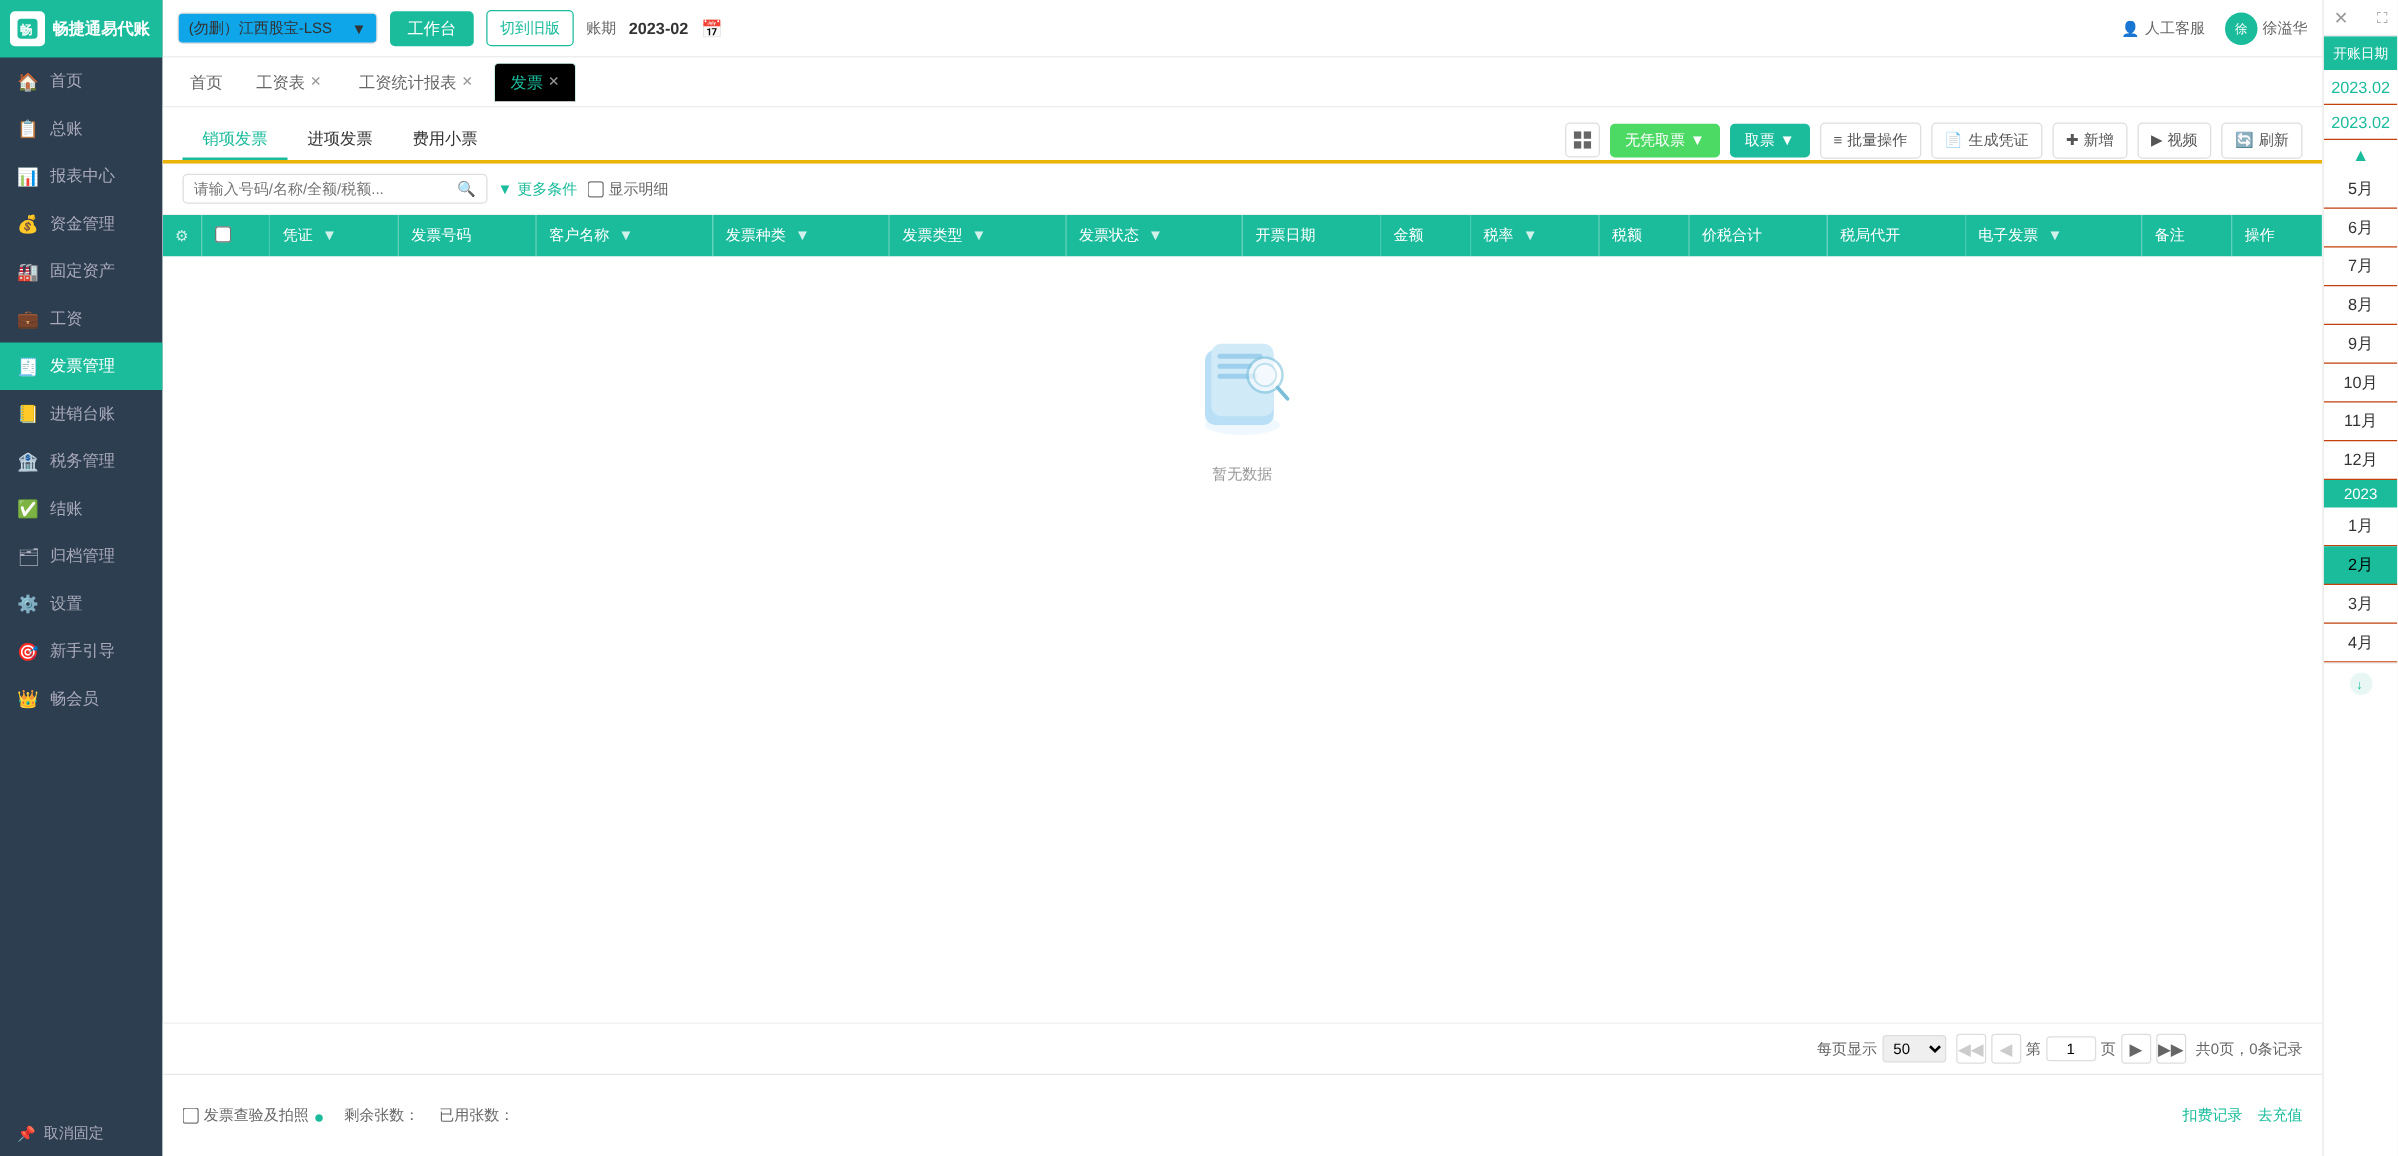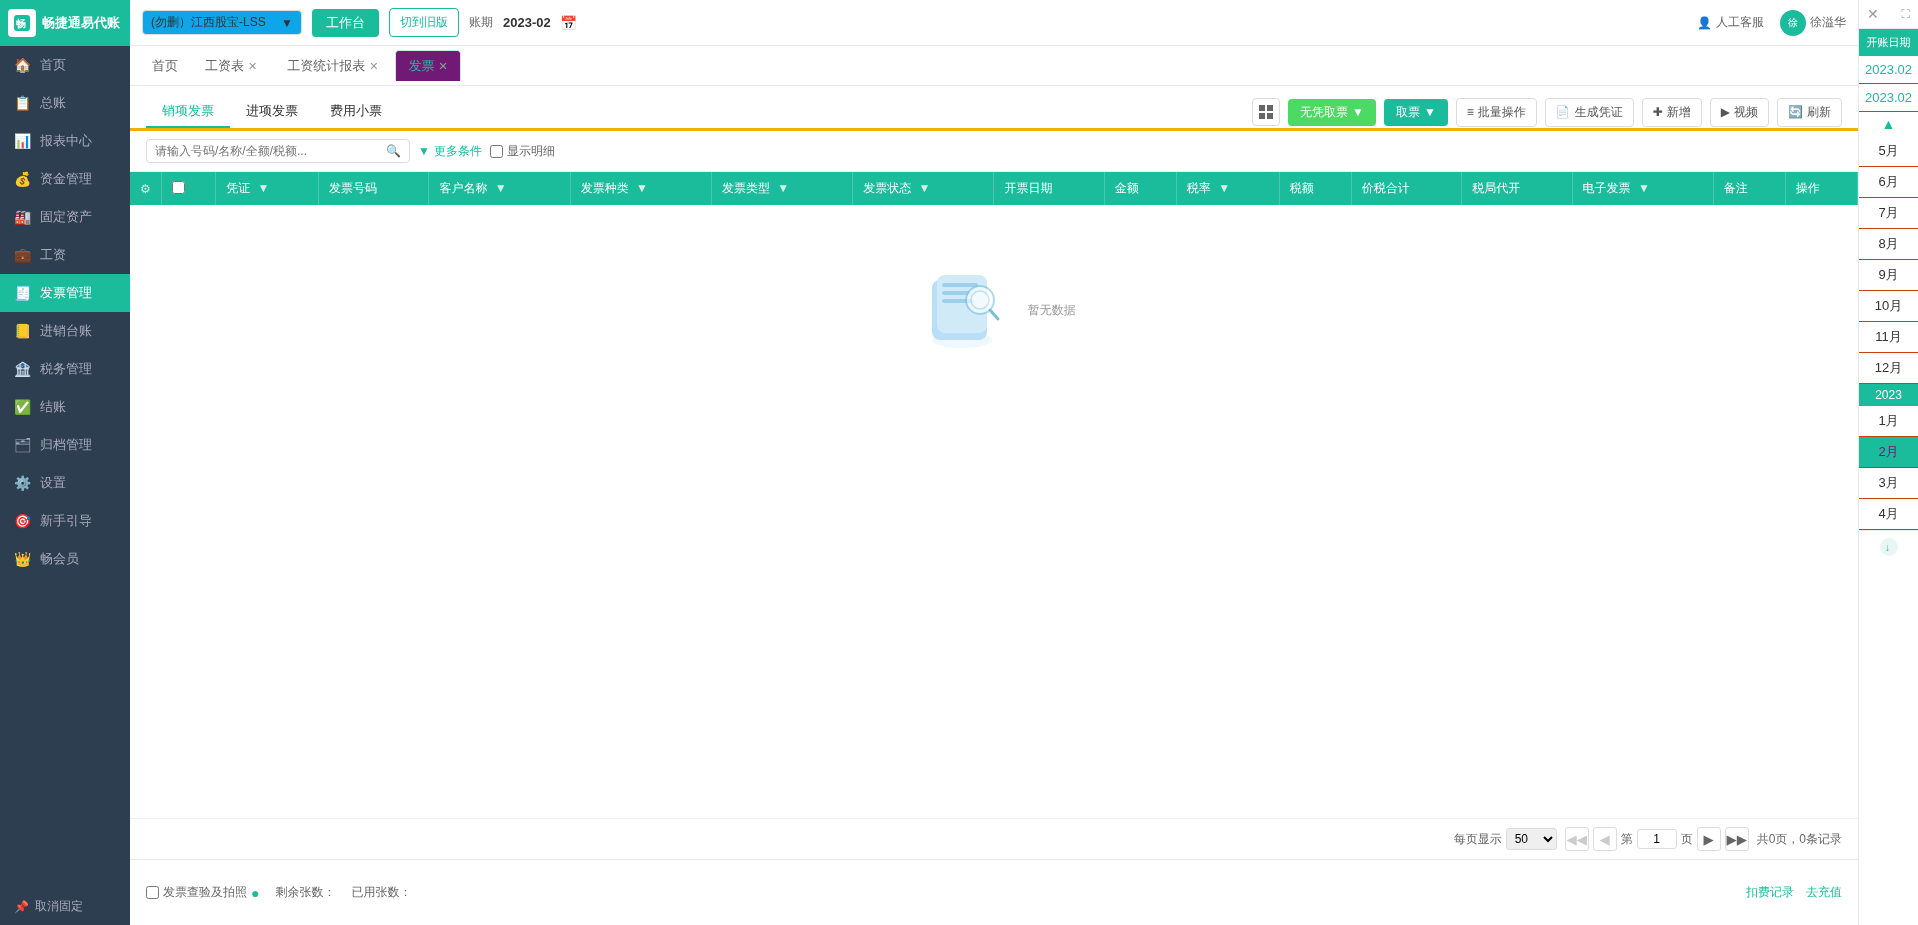--- a/index.html
+++ b/index.html
@@ -25,57 +25,57 @@
     .switch-old-btn { border: 1px solid #1abc9c; color: #1abc9c; background: white; border-radius: 4px; padding: 5px 10px; cursor: pointer; font-size: 12px; }
     .period-label { color: #666; font-size: 12px; }
     .period-value { color: #333; font-size: 13px; font-weight: bold; }
     .header-right { margin-left: auto; display: flex; align-items: center; gap: 16px; }
     .header-right-item { display: flex; align-items: center; gap: 4px; color: #666; cursor: pointer; font-size: 12px; }
     .avatar { width: 26px; height: 26px; background: #1abc9c; border-radius: 50%; display: flex; align-items: center; justify-content: center; color: white; font-size: 10px; }
 
     
     .tab-bar { background: white; height: 40px; display: flex; align-items: center; padding: 0 12px; border-bottom: 1px solid #e8e8e8; flex-shrink: 0; gap: 4px; }
     .tab-item { display: flex; align-items: center; gap: 4px; padding: 6px 12px; border-radius: 4px 4px 0 0; font-size: 13px; cursor: pointer; color: #666; border: 1px solid transparent; border-bottom: none; }
-    .tab-item.active { background: #701a75; color: #1abc9c; border-color: #c8ece3; }
+    .tab-item.active { background: #000000; color: #1abc9c; border-color: #c8ece3; }
     .tab-item .tab-close { color: #999; font-size: 11px; line-height: 1; cursor: pointer; }
     .tab-home { color: #666; font-size: 13px; cursor: pointer; padding: 6px 10px; }
 
     
     .content-area { flex: 1; display: flex; flex-direction: column; background: white; overflow: hidden; }
 
     
     .sub-tab-bar { display: flex; align-items: center; padding: 10px 16px 0; border-bottom: 3px solid #eab308; background: white; flex-shrink: 0; }
     .sub-tab { padding: 6px 16px; font-size: 13px; cursor: pointer; color: #333; border-bottom: 2px solid transparent; }
     .sub-tab.active { color: #1abc9c; border-bottom: 2px solid #1abc9c; }
     .sub-tab-actions { margin-left: auto; display: flex; align-items: center; gap: 8px; }
 
     
     .toolbar { display: flex; align-items: center; padding: 8px 16px; gap: 8px; background: white; flex-shrink: 0; border-bottom: 1px solid #f0f0f0; }
-    .search-box { display: flex; align-items: center; border: 1px solid #ddd; border-radius: 4px; padding: 4px 8px; gap: 4px; width: 264px; }
+    .search-box { display: flex; align-items: center; border: 1px solid #ddd; border-radius: 4px; padding: 4px 8px; gap: 4px; width: 244px; }
     .search-box input { border: none; outline: none; font-size: 12px; width: 100%; color: #666; }
     .filter-btn { display: flex; align-items: center; gap: 4px; color: #1abc9c; cursor: pointer; font-size: 12px; }
     .show-detail { display: flex; align-items: center; gap: 4px; color: #666; cursor: pointer; font-size: 12px; }
     .btn-green { background: #4cd964; color: white; border: none; border-radius: 4px; padding: 5px 12px; cursor: pointer; font-size: 12px; display: flex; align-items: center; gap: 4px; }
     .btn-teal { background: #1abc9c; color: white; border: none; border-radius: 4px; padding: 5px 12px; cursor: pointer; font-size: 12px; display: flex; align-items: center; gap: 4px; }
     .btn-outline { border: 1px solid #ddd; background: white; color: #555; border-radius: 4px; padding: 5px 10px; cursor: pointer; font-size: 12px; display: flex; align-items: center; gap: 4px; }
     .grid-icon-btn { background: none; border: 1px solid #ddd; border-radius: 4px; width: 28px; height: 28px; display: flex; align-items: center; justify-content: center; cursor: pointer; }
 
     
     .table-wrap { flex: 1; overflow: auto; }
     .data-table { width: 100%; border-collapse: collapse; font-size: 12px; }
     .data-table thead tr { background: #1abc9c; color: white; }
     .data-table thead th { padding: 8px 10px; text-align: left; font-weight: normal; white-space: nowrap; border-right: 1px solid rgba(255,255,255,0.2); }
     .data-table thead th:first-child { width: 30px; text-align: center; }
     .data-table tbody td { padding: 8px 10px; border-bottom: 1px solid #f0f0f0; color: #555; }
     .th-filter { margin-left: 4px; opacity: 0.8; }
     .checkbox-cell { text-align: center; }
     .settings-icon { color: rgba(255,255,255,0.8); cursor: pointer; }
 
     
-    .empty-state { display: flex; flex-direction: row; align-items: center; justify-content: center; padding: 60px 0; color: #999; gap: 16px; }
+    .empty-state { display: flex; flex-direction: column; align-items: center; justify-content: center; padding: 60px 0; color: #999; gap: 16px; }
 
     
     .pagination-bar { display: flex; align-items: center; justify-content: flex-end; padding: 8px 16px; border-top: 1px solid #f0f0f0; gap: 8px; background: white; flex-shrink: 0; }
     .page-size-select { display: flex; align-items: center; gap: 4px; color: #666; }
     .page-size-select select { border: 1px solid #ddd; border-radius: 3px; padding: 2px 4px; font-size: 12px; }
     .page-nav { display: flex; align-items: center; gap: 4px; color: #666; }
     .page-btn { background: none; border: 1px solid #ddd; border-radius: 3px; width: 24px; height: 24px; cursor: pointer; display: flex; align-items: center; justify-content: center; color: #666; }
     .page-btn:disabled { color: #ccc; cursor: not-allowed; }
     .page-input { border: 1px solid #ddd; border-radius: 3px; width: 40px; text-align: center; padding: 2px; font-size: 12px; }
     .page-total { color: #666; font-size: 12px; }
@@ -87,21 +87,21 @@
 
     
     .right-panel { width: 60px; background: white; border-left: 1px solid #e8e8e8; display: flex; flex-direction: column; flex-shrink: 0; position: absolute; right: 0; top: 0; bottom: 0; z-index: 100; }
     .right-panel-header { display: flex; align-items: center; justify-content: space-between; padding: 6px 8px; border-bottom: 1px solid #e8e8e8; }
     .right-panel-close { cursor: pointer; color: #999; font-size: 14px; }
     .right-panel-expand { cursor: pointer; color: #999; font-size: 12px; }
     .date-section { overflow-y: auto; flex: 1; }
     .date-year { background: #f0f7ff; color: #1abc9c; font-size: 12px; text-align: center; padding: 4px; cursor: pointer; }
     .date-year.current { background: #1abc9c; color: white; }
     .date-month { text-align: center; padding: 6px 4px; font-size: 13px; cursor: pointer; color: #333; border-bottom: 1px solid #c2410c; }
-    .date-month.active { background: #1abc9c; color: #701a75; }
+    .date-month.active { background: #1abc9c; color: #000000; }
     .date-month.highlighted { color: #1abc9c; }
 
     
     .period-cal-icon { color: #1abc9c; font-size: 14px; }
   </style>
 </head>
 <body>
 
 <div class="sidebar">
   <div class="sidebar-logo">

